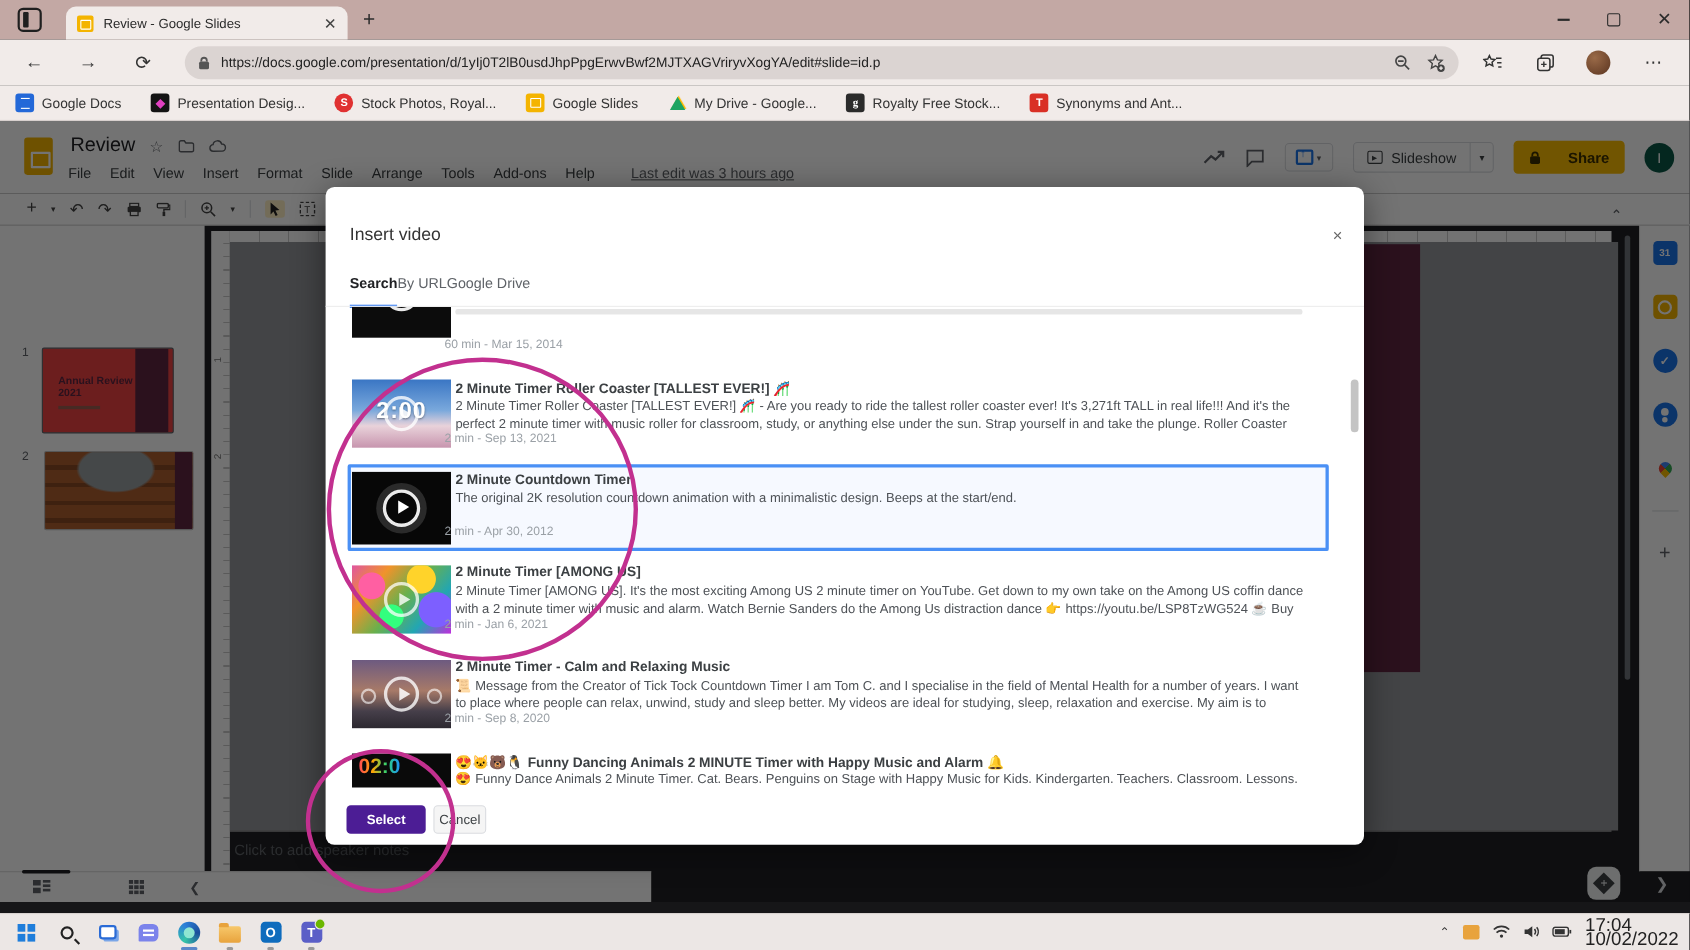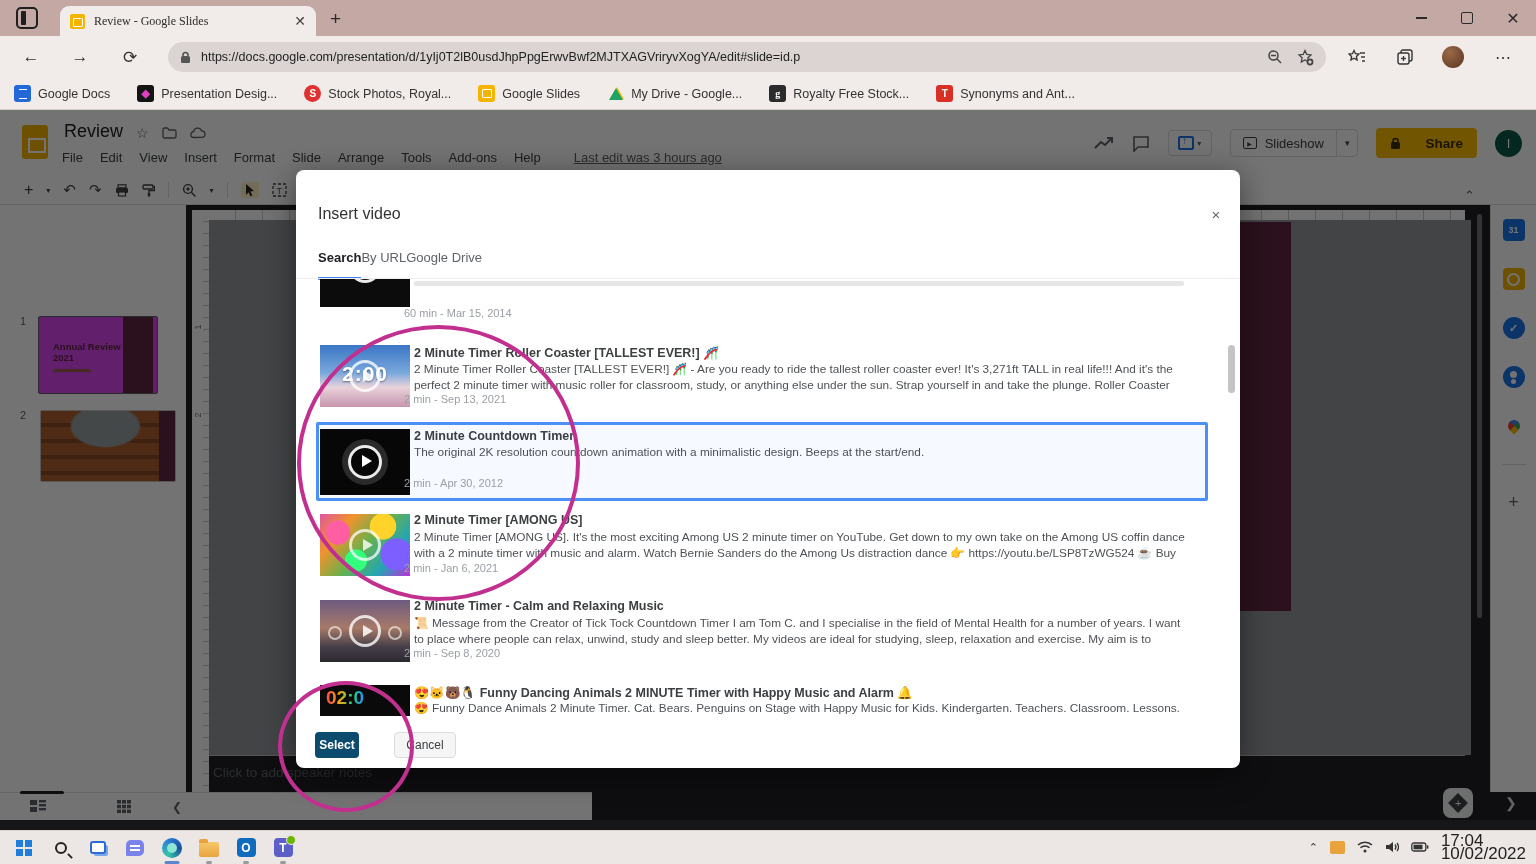--- a/index.html
+++ b/index.html
@@ -9,21 +9,21 @@
     font-family:"Liberation Sans", sans-serif; -webkit-font-smoothing:antialiased;
   }
 
   
   .titlebar { position:absolute; top:0; left:0; width:100%; height:36px; background:#c3a8a4; z-index:5; }
   .tab-actions-icon { position:absolute; left:16px; top:7px; width:22px; height:22px; border:2px solid #1f1f1f; border-radius:5px; }
   .tab-actions-icon::before { content:""; position:absolute; left:3px; top:2px; bottom:2px; width:5px; background:#1f1f1f; border-radius:1px; }
   .tab { position:absolute; left:60px; top:6px; width:256px; height:30px; background:#f1ebe9; border-radius:9px 9px 0 0; display:flex; align-items:center; padding:0 10px; z-index:6; }
   .slides-favicon { width:15px; height:15px; background:#f4b400; border-radius:2px; position:relative; flex:0 0 auto; }
   .slides-favicon::before { content:""; position:absolute; left:3px; top:4px; width:8px; height:7px; border:1.5px solid #fff; border-radius:1px; }
-  .tab-title { margin-left:9px; font-size:12px; color:#2b2b2b; white-space:nowrap; overflow:hidden; flex:1 1 auto;font-family:Liberation Serif, serif; }
+  .tab-title { margin-left:9px; font-size:12px; color:#2b2b2b; white-space:nowrap; overflow:hidden; flex:1 1 auto; }
   .tab-close { font-size:14px; color:#444; margin-left:6px; cursor:default; }
   .newtab-btn { position:absolute; left:330px; top:8px; font-size:19px; color:#2b2b2b; font-weight:300; }
   .win-controls { position:absolute; right:0; top:0; height:36px; display:flex; }
   .win-btn { width:46px; height:36px; display:flex; align-items:center; justify-content:center; color:#2b2b2b; font-size:13px; }
   .win-min::before { content:""; width:11px; height:1.5px; background:#2b2b2b; }
   .win-max::before { content:""; width:10px; height:10px; border:1.4px solid #2b2b2b; border-radius:2px; }
   .win-close { font-size:16px; }
 
   
   .navrow { position:absolute; top:36px; left:0; width:100%; height:42px; background:#f1ebe9; z-index:5; }
@@ -66,21 +66,21 @@
   .share-btn { height:30px; background:#fbbc04; border-radius:4px; display:flex; align-items:center; gap:24px; padding:0 14px; font-size:13.5px; font-weight:bold; color:#3c2f00; }
   .sl-avatar { width:27px; height:27px; border-radius:50%; background:#0b5745; color:#fff; font-size:13px; display:flex; align-items:center; justify-content:center; }
 
   .sl-toolbar { position:absolute; top:66px; left:0; width:100%; height:29px; background:#fff; border-bottom:1px solid #e0e0e0; display:flex; align-items:center; padding-left:24px; gap:13px; color:#444; font-size:13px; }
   .tb-sep { width:1px; height:16px; background:#dadce0; }
   .tb-cursor-hl { background:#feefc3; border-radius:3px; padding:1px 3px; }
 
   .filmstrip { position:absolute; top:95px; left:0; width:186px; height:587px; background:#fff; }
   .slide-num { position:absolute; font-size:11px; color:#5f6368; }
   .slide-thumb { position:absolute; border-radius:2px; overflow:hidden; }
-  .thumb-s1 { left:38px; top:111px; width:120px; height:78px; border:1.5px solid #5f6368; background:#d946ef; }
+  .thumb-s1 { left:38px; top:111px; width:120px; height:78px; border:1.5px solid #5f6368; background:#ef4444; }
   .thumb-s1 .maroon { position:absolute; right:4px; top:0; width:30px; height:100%; background:#5f2742; }
   .s1-title { position:absolute; left:14px; top:24px; font-size:9.5px; font-weight:bold; color:#5f2742; line-height:11px; width:90px; }
   .s1-sub { position:absolute; left:14px; top:52px; width:38px; height:2.5px; background:#9c5d50; }
   .thumb-s2 { left:40px; top:205px; width:136px; height:72px; border:1px solid #c0c0c0;
     background:
       radial-gradient(ellipse 60px 36px at 48% 22%, #9aa0a2 0%, #9aa0a2 55%, transparent 60%),
       repeating-linear-gradient(180deg, #b06030 0 12px, #8a4a24 12px 16px),
       #a35a2c; }
   .thumb-s2 .maroon { position:absolute; right:0; top:0; width:16px; height:100%; background:#5f2742; }
 
@@ -156,22 +156,22 @@
   .t-calm::before, .t-calm::after { content:""; position:absolute; top:26px; width:10px; height:10px; border:2px solid rgba(255,255,255,.6); border-radius:50%; }
   .t-calm::before { left:8px; } .t-calm::after { right:8px; }
   .t-funny { background:#0a0a0a; }
   .t-funny .thumb-text { position:absolute; left:6px; top:2px; font-size:19px; font-weight:bold;
       background:linear-gradient(90deg,#ff4757,#ffa502,#2ed573,#1e90ff); -webkit-background-clip:text; background-clip:text; color:transparent; }
   .t-partial { background:#0c0c0c; }
 
   .dlg-scroll-thumb { position:absolute; right:5px; top:175px; width:7px; height:48px; background:#c4c4c4; border-radius:4px; }
 
   .btn { position:absolute; height:26px; border-radius:4px; font-size:12px; display:flex; align-items:center; justify-content:center; }
-  .btn-select { left:19px; top:562px; width:44px; background:#0c4a6e; color:#fff; font-weight:bold; }
-  .btn-cancel { left:98px; top:562px; width:62px; background:#f5f5f5; border:1px solid #dadce0; color:#3c4043; }
+  .btn-select { left:19px; top:562px; width:72px; background:#4c1d95; color:#fff; font-weight:bold; }
+  .btn-cancel { left:98px; top:562px; width:48px; background:#f5f5f5; border:1px solid #dadce0; color:#3c4043; }
 
   
   .anno { position:absolute; border:4.5px solid #c2308f; border-radius:50%; z-index:30; }
   .anno-big { left:297px; top:325px; width:283px; height:276px; }
   .anno-small { left:278px; top:681px; width:136px; height:131px; }
 
   
   .taskbar { position:absolute; left:0; top:830px; width:100%; height:34px; background:#ece7e5; border-top:1px solid #d8d2d0; z-index:5; display:flex; align-items:center; padding-left:12px; gap:13px; }
   .tb-ic { width:24px; height:24px; display:flex; align-items:center; justify-content:center; position:relative; }
   .tb-ic .runline { position:absolute; bottom:-4px; left:50%; transform:translateX(-50%); width:6px; height:3px; border-radius:2px; background:#9a9a9a; }

